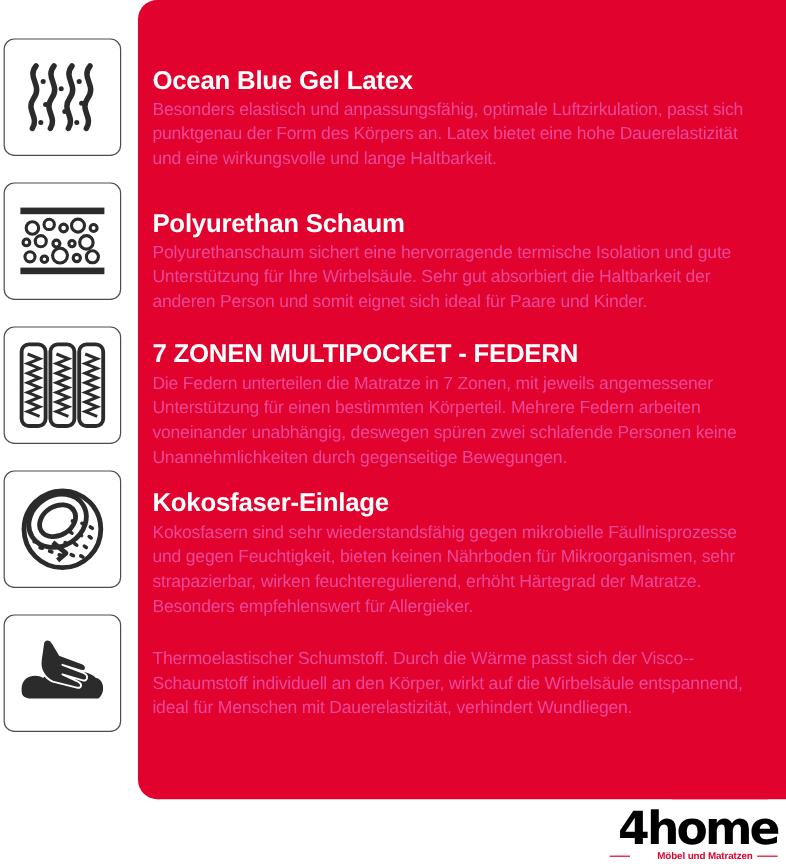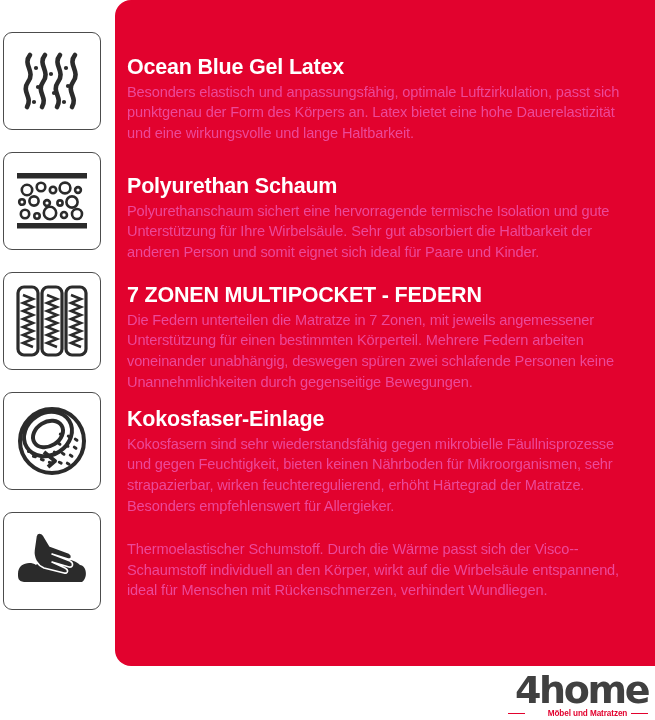--- a/index.html
+++ b/index.html
@@ -82,21 +82,21 @@
   #logo {
     position: absolute;
     left: 508px;
     top: 672px;
     width: 140px;
     height: 46px;
   }
   #logo-wordmark {
     font-size: 38px;
     font-weight: bold;
-    color: #404040;
+    color: #000000;
     letter-spacing: -2.4px;
     line-height: 0.95;
     text-align: right;
     font-family: "DejaVu Sans", sans-serif;
   }
   #logo-tagline-row {
     display: flex;
     align-items: center;
     gap: 4px;
     margin-top: 1px;
@@ -243,21 +243,21 @@
   <h2 class="feature-title">7 ZONEN MULTIPOCKET - FEDERN</h2>
   <p class="feature-body">Die Federn unterteilen die Matratze in 7 Zonen, mit jeweils angemessener Unterstützung für einen bestimmten Körperteil. Mehrere Federn arbeiten voneinander unabhängig, deswegen spüren zwei schlafende Personen keine Unannehmlichkeiten durch gegenseitige Bewegungen.</p>
 </div>
 
 <div class="feature-text" style="top:396px;">
   <h2 class="feature-title">Kokosfaser-Einlage</h2>
   <p class="feature-body">Kokosfasern sind sehr wiederstandsfähig gegen mikrobielle Fäullnisprozesse und gegen Feuchtigkeit, bieten keinen Nährboden für Mikroorganismen, sehr strapazierbar, wirken feuchteregulierend, erhöht Härtegrad der Matratze. Besonders empfehlenswert für Allergieker.</p>
 </div>
 
 <div class="feature-text" style="top:527px;">
-  <p class="feature-body">Thermoelastischer Schumstoff. Durch die Wärme passt sich der Visco--Schaumstoff individuell an den Körper, wirkt auf die Wirbelsäule entspannend, ideal für Menschen mit Rückenschmerzen, verhindert Wundliegen.</p>
+  <p class="feature-body">Thermoelastischer Schumstoff. Durch die Wärme passt sich der Visco--Schaumstoff individuell an den Körper, wirkt auf die Wirbelsäule entspannend, ideal für Menschen mit Dauerelastizität, verhindert Wundliegen.</p>
 </div>
 
 <div id="logo">
   <div id="logo-wordmark">4home</div>
   <div id="logo-tagline-row">
     <span class="logo-rule"></span>
     <span id="logo-tagline">Möbel und Matratzen</span>
     <span class="logo-rule"></span>
   </div>
 </div>

